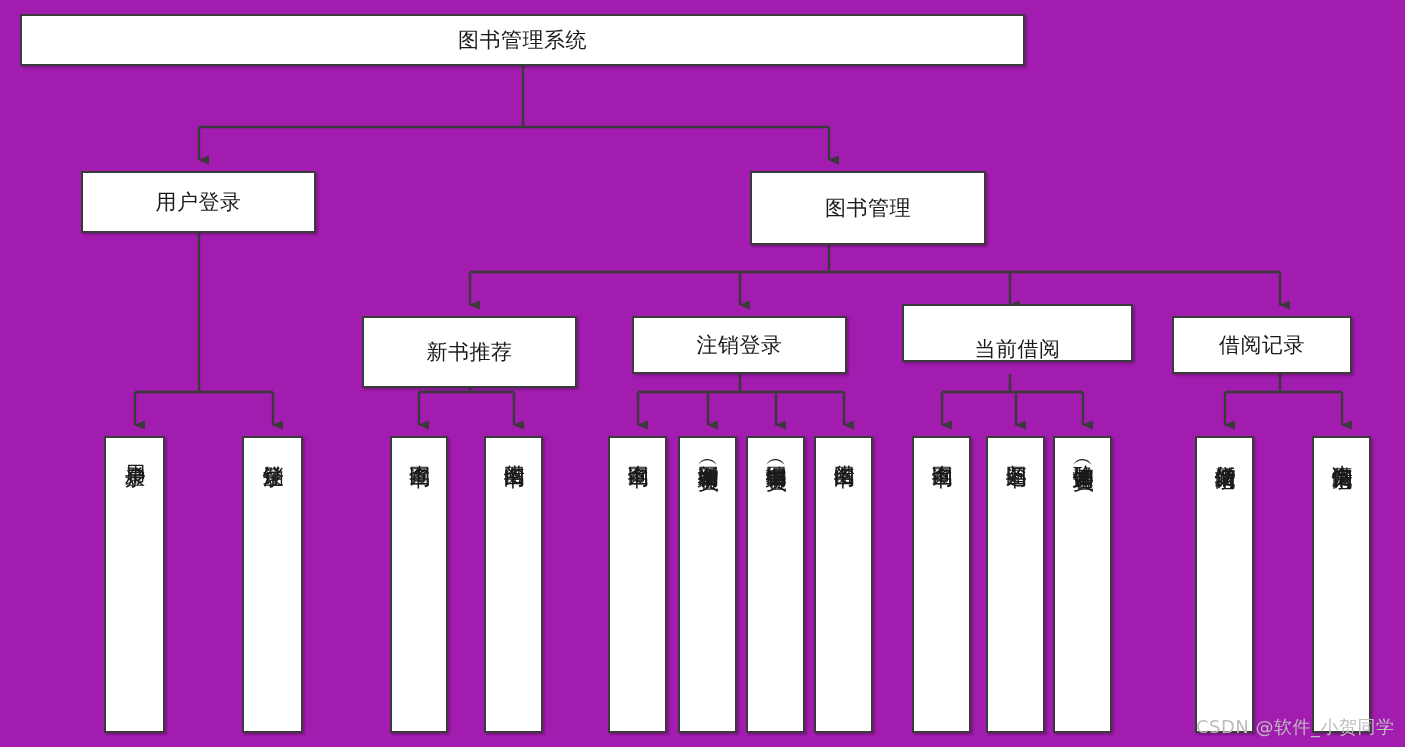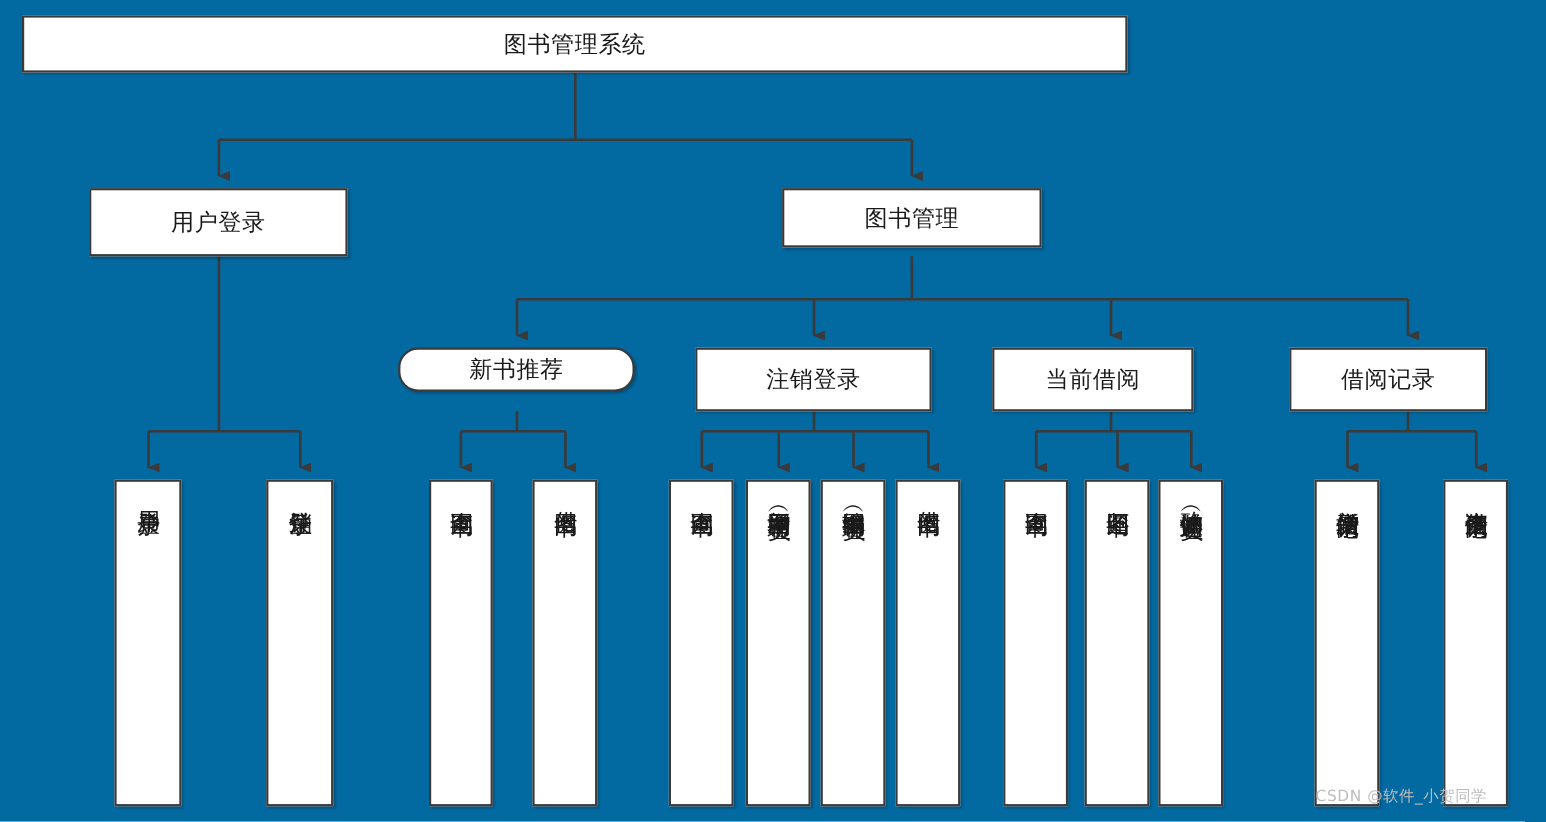--- a/index.html
+++ b/index.html
@@ -7,21 +7,21 @@
     padding: 0;
     background: #ffffff;
   }
   body {
     font-family: "DejaVu Sans", "Liberation Sans", sans-serif;
   }
   #canvas {
     position: relative;
     width: 1405px;
     height: 747px;
-    background: #0369a1;
+    background: #a21caf;
     overflow: hidden;
   }
   svg.connectors {
     position: absolute;
     left: 0;
     top: 0;
     width: 1405px;
     height: 747px;
     pointer-events: none;
   }
@@ -51,21 +51,21 @@
     writing-mode: vertical-rl;
     text-orientation: upright;
     font-size: 21px;
     line-height: 1.12;
     letter-spacing: 1px;
     white-space: nowrap;
   }
   .watermark {
     position: absolute;
     color: #bdbdbd;
-    font-size: 14px;
+    font-size: 18px;
     white-space: nowrap;
     letter-spacing: 0.5px;
   }
 </style>
 </head>
 <body>
 
 <div id="canvas">
 
   <svg class="connectors" viewBox="0 0 1405 747" xmlns="http://www.w3.org/2000/svg">
@@ -111,30 +111,30 @@
       </g>
   </svg>
 
   <div id="node-layer">
       <div class="node" style="left: 20px; top: 14px; width: 1005px; height: 52px;">
         <span class="label">图书管理系统</span>
       </div>
       <div class="node" style="left: 81px; top: 171px; width: 235px; height: 62px;">
         <span class="label">用户登录</span>
       </div>
-      <div class="node" style="left: 711px; top: 171px; width: 236px; height: 54px;">
+      <div class="node" style="left: 750px; top: 171px; width: 236px; height: 74px;">
         <span class="label">图书管理</span>
       </div>
-      <div class="node" style="left: 362px; top: 316px; width: 215px; height: 40px; border-radius: 18px;">
+      <div class="node" style="left: 362px; top: 316px; width: 215px; height: 72px;">
         <span class="label">新书推荐</span>
       </div>
       <div class="node" style="left: 632px; top: 316px; width: 215px; height: 58px;">
         <span class="label">注销登录</span>
       </div>
-      <div class="node" style="left: 902px; top: 316px; width: 183px; height: 58px;">
+      <div class="node" style="left: 902px; top: 304px; width: 231px; height: 58px; align-items: flex-end;">
         <span class="label">当前借阅</span>
       </div>
       <div class="node" style="left: 1172px; top: 316px; width: 180px; height: 58px;">
         <span class="label">借阅记录</span>
       </div>
       <div class="node vertical" style="left: 104px; top: 436px; width: 61px; height: 297px;">
         <span class="label">用户登录</span>
       </div>
       <div class="node vertical" style="left: 242px; top: 436px; width: 61px; height: 297px;">
         <span class="label">注销登录</span>

